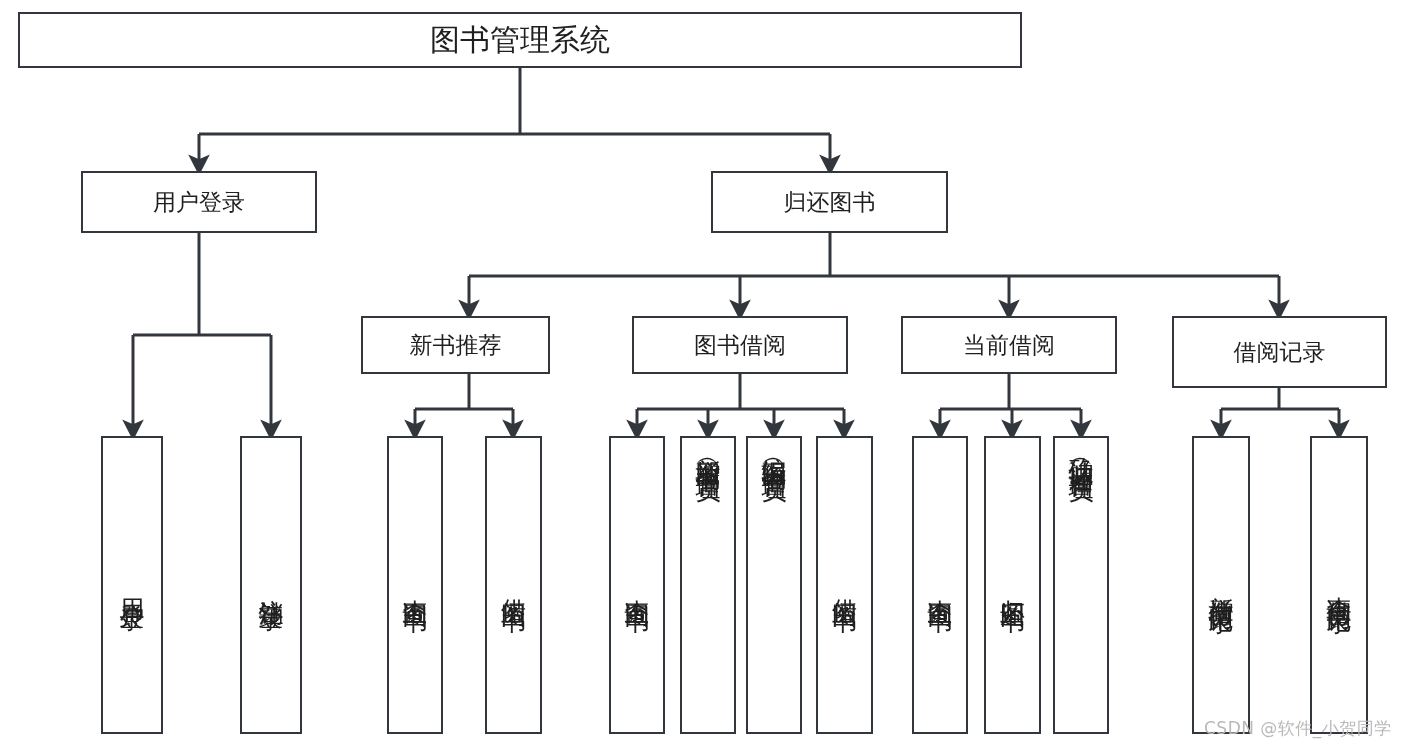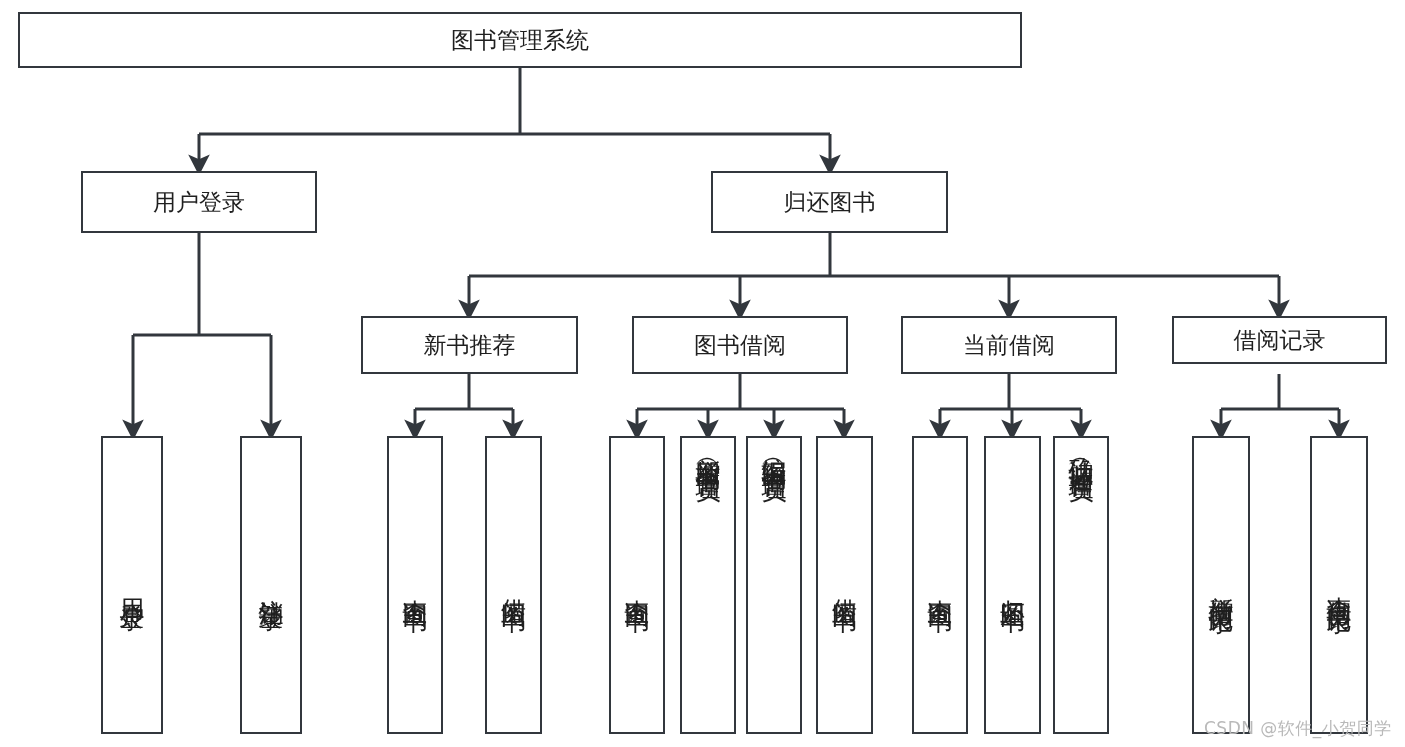--- a/index.html
+++ b/index.html
@@ -40,21 +40,21 @@
   .node-label {
     color: #1f1f1f;
     text-align: center;
     line-height: 1.15;
     white-space: nowrap;
   }
   .node.horizontal .node-label {
     font-size: 23px;
   }
   .node.root .node-label {
-    font-size: 23px;
+    font-size: 30px;
   }
   .node.vertical {
     align-items: flex-start;
     justify-content: center;
     padding-top: 0;
   }
   .node.vertical .node-label {
     writing-mode: vertical-rl;
     text-orientation: upright;
     font-size: 25px;
@@ -136,30 +136,30 @@
     <span class="node-label">图书管理系统</span>
   </div>
 
   <div class="node horizontal" style="left:81px; top:171px; width:236px; height:62px;">
     <span class="node-label">用户登录</span>
   </div>
   <div class="node horizontal" style="left:711px; top:171px; width:237px; height:62px;">
     <span class="node-label">归还图书</span>
   </div>
 
-  <div class="node horizontal" style="left:361px; top:316px; width:217px; height:58px;">
+  <div class="node horizontal" style="left:361px; top:316px; width:189px; height:58px;">
     <span class="node-label">新书推荐</span>
   </div>
   <div class="node horizontal" style="left:632px; top:316px; width:216px; height:58px;">
     <span class="node-label">图书借阅</span>
   </div>
   <div class="node horizontal" style="left:901px; top:316px; width:216px; height:58px;">
     <span class="node-label">当前借阅</span>
   </div>
-  <div class="node horizontal" style="left:1172px; top:316px; width:215px; height:48px;">
+  <div class="node horizontal" style="left:1172px; top:316px; width:215px; height:72px;">
     <span class="node-label">借阅记录</span>
   </div>
 
   <div class="node vertical centered" style="left:101px; top:436px; width:62px; height:298px;">
     <span class="node-label">用户登录</span>
   </div>
   <div class="node vertical centered" style="left:240px; top:436px; width:62px; height:298px;">
     <span class="node-label">注销登录</span>
   </div>
 

